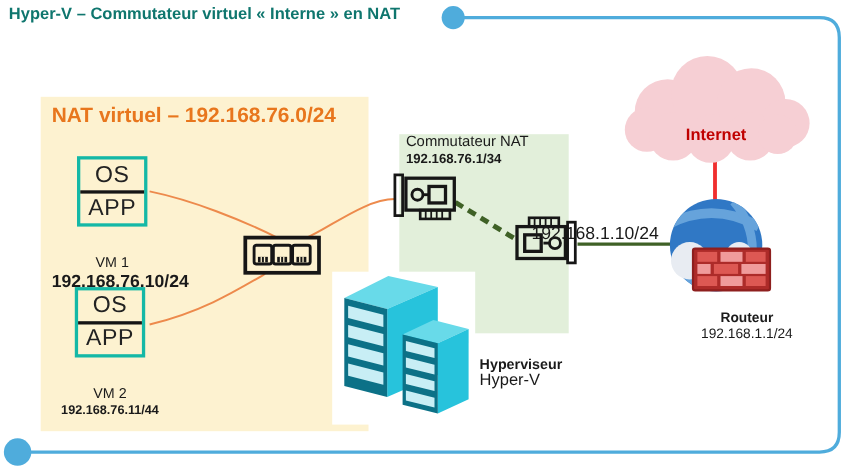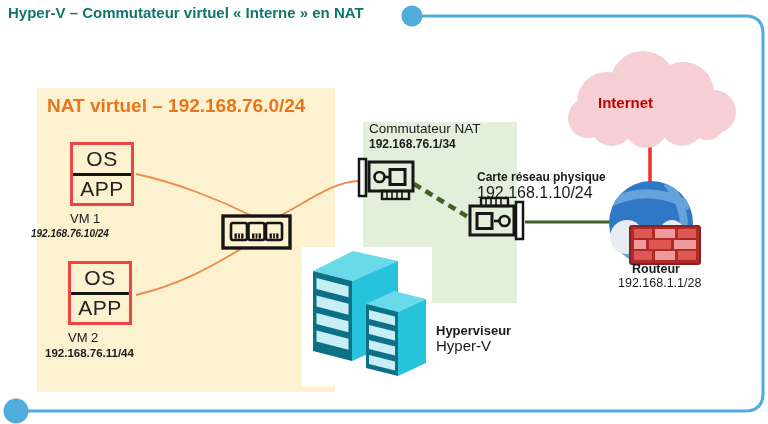--- a/index.html
+++ b/index.html
@@ -1,31 +1,31 @@
 <!DOCTYPE html>
 <html><head>
 <meta charset="utf-8">
 <style>
   html,body{margin:0;padding:0;background:#fff;}
   .canvas{position:relative;width:768px;height:424px;background:#ffffff;overflow:hidden;
           font-family:"Liberation Sans", sans-serif;}
   .layer{position:absolute;left:0;top:0;}
   .lbl{position:absolute;color:#1a1a1a;white-space:nowrap;line-height:1.1;}
-  .center{}
+  .center{text-align:center;margin-top:20px;}
   #title{left:8px;top:5px;font-size:15px;font-weight:bold;color:#0f766e;}
   #nat-label{left:47px;top:96px;font-size:19px;font-weight:bold;color:#E8761D;}
-  .vm-box{position:absolute;width:58px;height:58px;border:3px solid #ef4444;
+  .vm-box{position:absolute;width:58px;height:58px;border:3px solid #14b8a6;
           display:flex;flex-direction:column;}
   .vm-box .os,.vm-box .app{flex:1;display:flex;align-items:center;justify-content:center;
           font-size:21px;color:#222;letter-spacing:.5px;}
   .vm-sep{border-top:3px solid #151515;width:100%;height:0;}
   #vm1-box{left:70px;top:142px;}
   #vm2-box{left:68px;top:261px;}
   #vm1-name{left:70px;top:212px;width:64px;font-size:13px;}
-  #vm1-ip{left:31px;top:228px;width:110px;font-size:10px;font-weight:bold;font-style:italic;}
+  #vm1-ip{left:47px;top:228px;width:110px;font-size:16px;font-weight:bold;}
   #vm2-name{left:68px;top:331px;width:64px;font-size:13px;}
   #vm2-ip{left:45px;top:347px;width:110px;font-size:11.5px;font-weight:bold;}
   #gw-label{left:369px;top:122px;font-size:13.5px;}
   #gw-ip{left:369px;top:138px;font-size:12px;font-weight:bold;}
   #nic-label{left:477px;top:171px;width:128px;font-size:12px;font-weight:bold;}
   #nic-ip{left:477px;top:184px;width:128px;font-size:16px;}
   #internet-label{left:598px;top:95px;width:106px;font-size:15px;font-weight:bold;color:#C00000;}
   #router-label{left:632px;top:263px;width:94px;font-size:12.5px;font-weight:bold;}
   #router-ip{left:618px;top:277px;width:122px;font-size:12.5px;}
   #hv-label{left:436px;top:324px;font-size:13px;font-weight:bold;}
@@ -179,23 +179,22 @@
     <div class="os">OS</div>
     <div class="vm-sep"></div>
     <div class="app">APP</div>
   </div>
   <div id="vm2-name" class="lbl center">VM 2</div>
   <div id="vm2-ip" class="lbl center">192.168.76.11/44</div>
 
   <div id="gw-label" class="lbl">Commutateur NAT</div>
   <div id="gw-ip" class="lbl">192.168.76.1/34</div>
 
-  <div id="nic-label" class="lbl center">Carte réseau physique</div>
   <div id="nic-ip" class="lbl center">192.168.1.10/24</div>
 
   <div id="internet-label" class="lbl center">Internet</div>
 
   <div id="router-label" class="lbl center">Routeur</div>
-  <div id="router-ip" class="lbl center">192.168.1.1/28</div>
+  <div id="router-ip" class="lbl center">192.168.1.1/24</div>
 
   <div id="hv-label" class="lbl">Hyperviseur</div>
   <div id="hv-product" class="lbl">Hyper-V</div>
 </div>
 
 </body></html>

